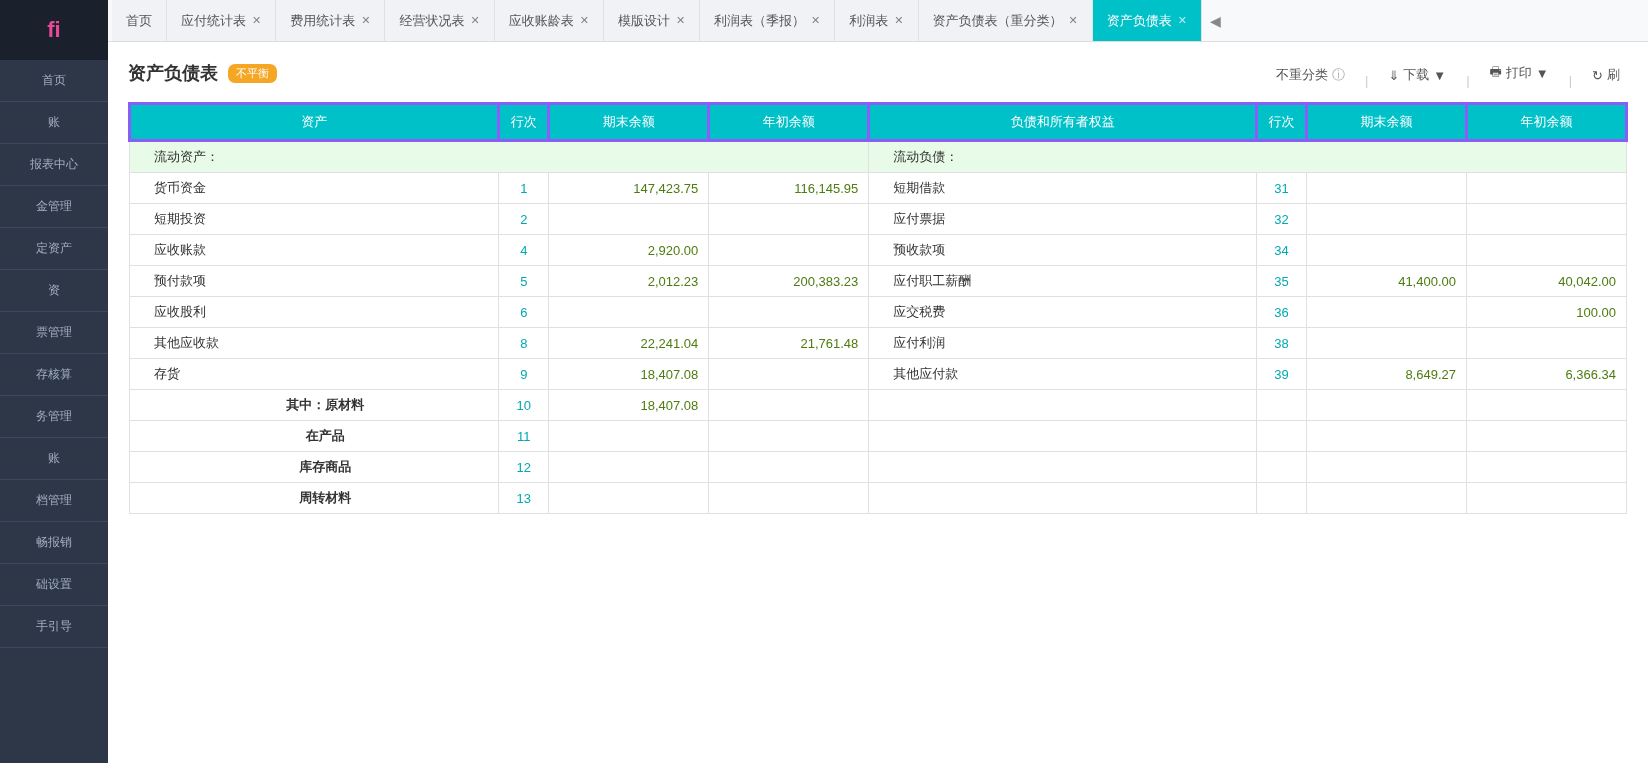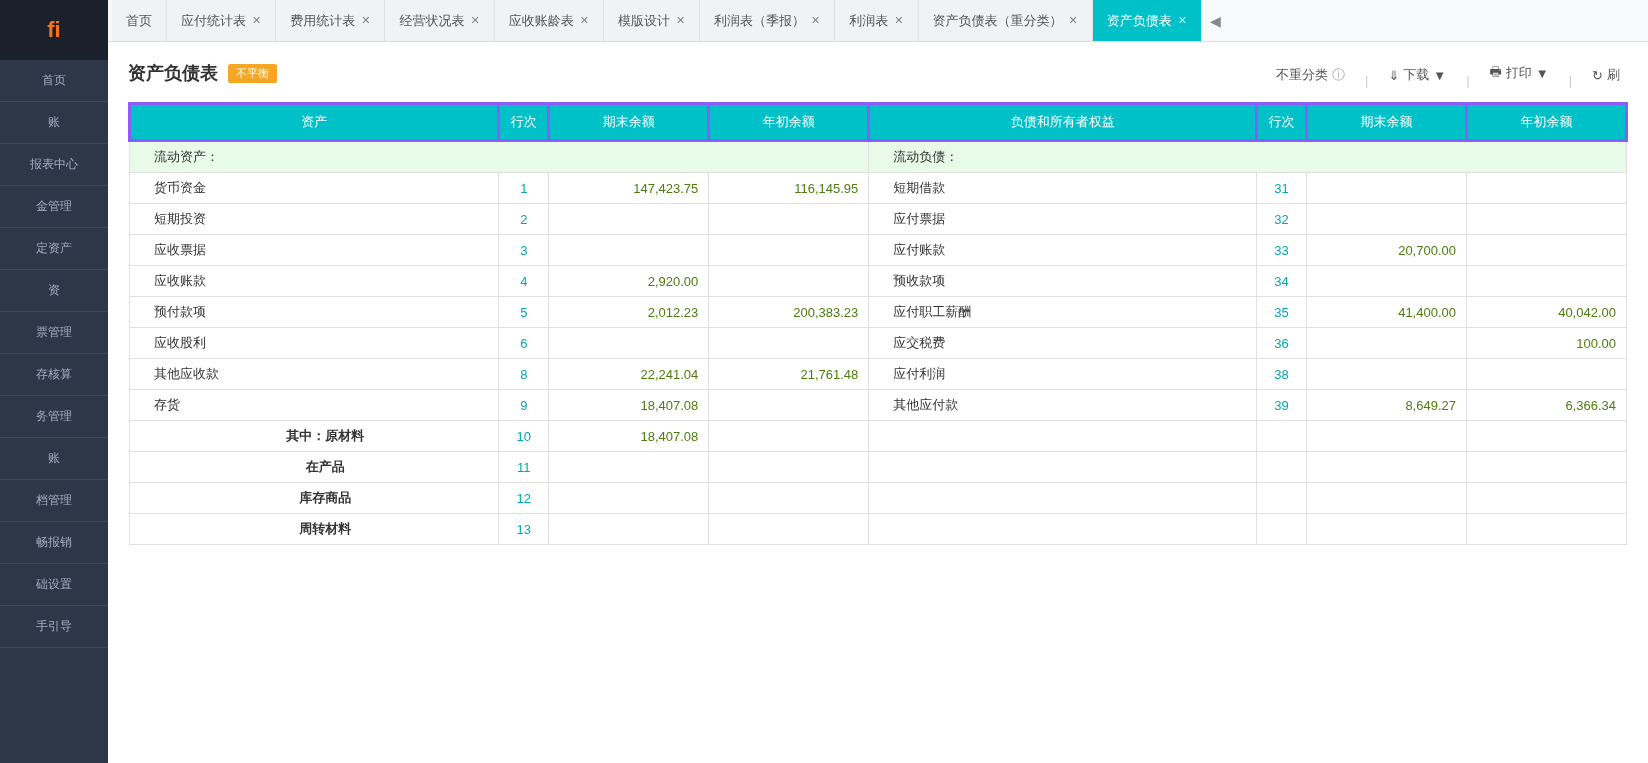--- a/index.html
+++ b/index.html
@@ -11,21 +11,21 @@
       background: #2d3748;
       color: #ccc;
       display: flex;
       flex-direction: column;
       flex-shrink: 0;
       height: 100%;
       overflow: hidden;
     }
     .sidebar-logo {
       background: #1a202c;
-      color: #f97316;
+      color: #ec4899;
       font-size: 22px;
       font-weight: bold;
       padding: 10px 0;
       text-align: center;
       height: 60px;
       display: flex;
       align-items: center;
       justify-content: center;
     }
     .sidebar-item {
@@ -114,21 +114,21 @@
     .page-title {
       font-size: 18px;
       font-weight: bold;
       color: #333;
     }
     .unbalanced-badge {
       background: #f5a623;
       color: white;
       font-size: 11px;
       padding: 2px 8px;
-      border-radius: 2px;
+      border-radius: 7px;
     }
     .page-actions {
       display: flex;
       align-items: flex-end;
       gap: 12px;
       font-size: 13px;
       color: #555;
     }
     .action-btn {
       display: flex;
@@ -300,30 +300,20 @@
     <td class="text-left">短期投资</td>
     <td class="row-num">2</td>
     <td class="number"></td>
     <td class="number"></td>
     <td class="text-left">应付票据</td>
     <td class="row-num">32</td>
     <td class="number"></td>
     <td class="number"></td>
   </tr>
           <tr class="data-row">
-    <td class="text-left">应收票据</td>
-    <td class="row-num">3</td>
-    <td class="number"></td>
-    <td class="number"></td>
-    <td class="text-left">应付账款</td>
-    <td class="row-num">33</td>
-    <td class="number">20,700.00</td>
-    <td class="number"></td>
-  </tr>
-          <tr class="data-row">
     <td class="text-left">应收账款</td>
     <td class="row-num">4</td>
     <td class="number">2,920.00</td>
     <td class="number"></td>
     <td class="text-left">预收款项</td>
     <td class="row-num">34</td>
     <td class="number"></td>
     <td class="number"></td>
   </tr>
           <tr class="data-row">

